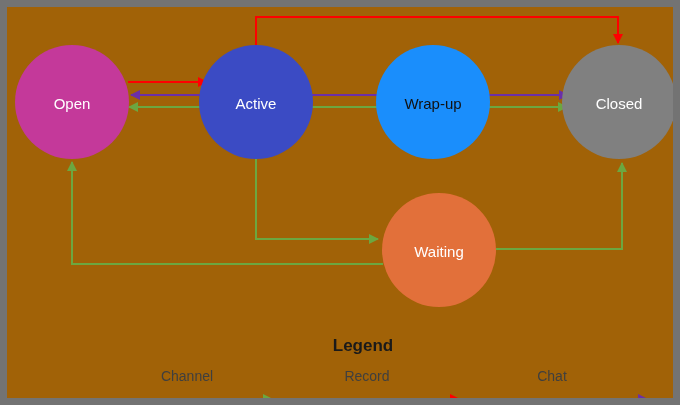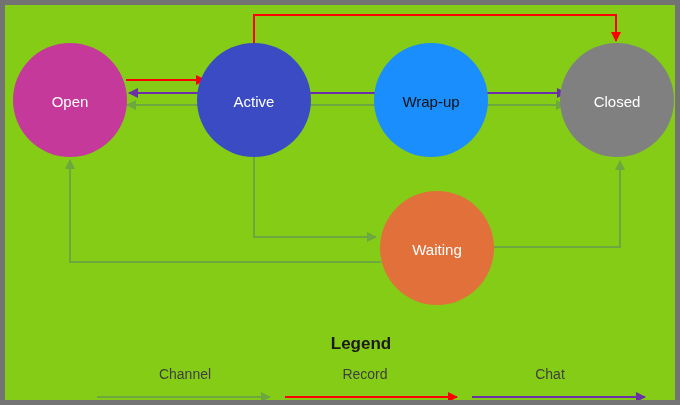--- a/index.html
+++ b/index.html
@@ -7,22 +7,22 @@
     padding: 0;
     background: #ffffff;
   }
   body {
     font-family: "Liberation Sans", sans-serif;
   }
   #canvas {
     position: relative;
     width: 680px;
     height: 405px;
-    background: #84cc16;
-    border: 5px solid #737373;
+    background: #a16207;
+    border: 7px solid #737373;
     box-sizing: border-box;
     overflow: hidden;
   }
   #diagram-svg {
     position: absolute;
     left: 0;
     top: 0;
     width: 680px;
     height: 405px;
   }

